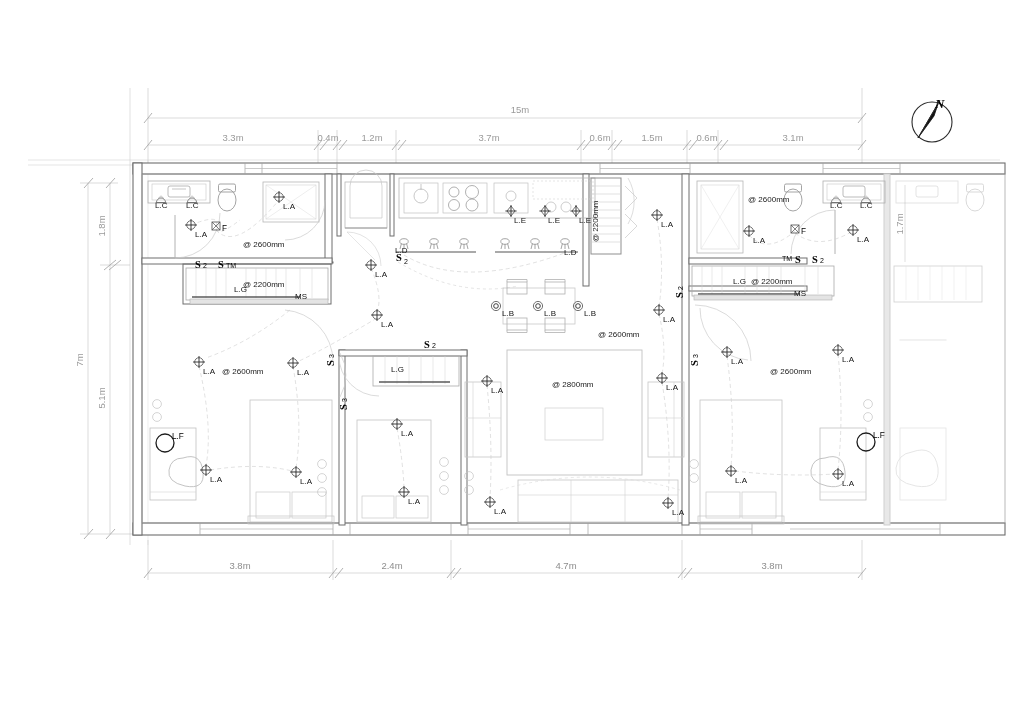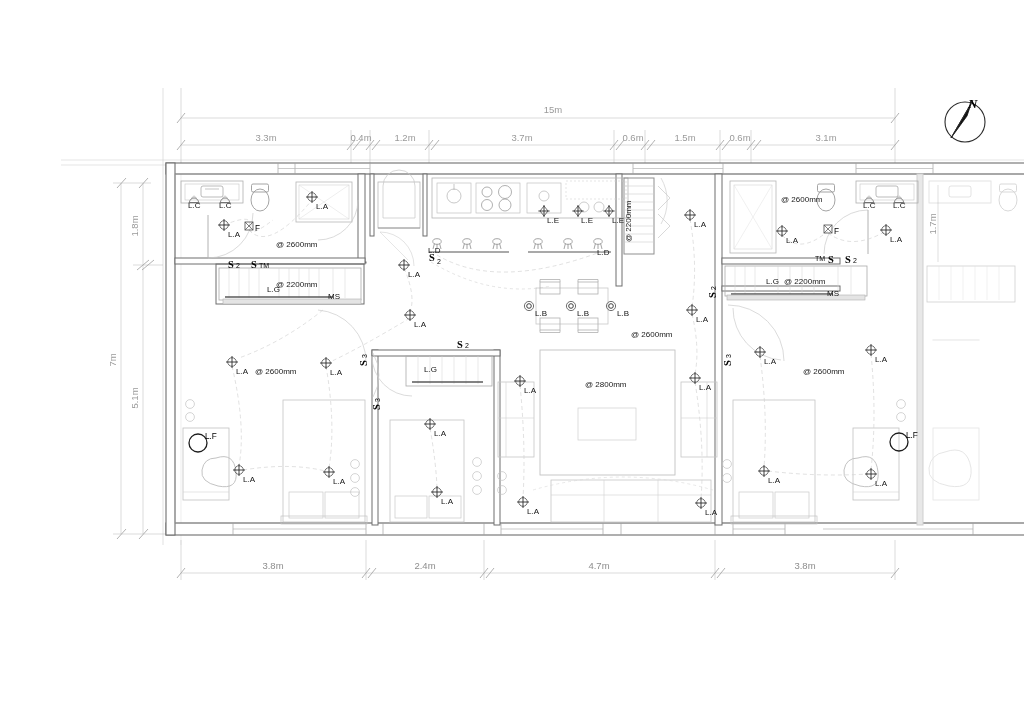--- a/index.html
+++ b/index.html
@@ -1,19 +1,19 @@
 <!DOCTYPE html>
 <html><head>
 <meta charset="utf-8">
 <title>Floor Plan</title>
 <style>
   html,body{margin:0;padding:0;background:#ffffff;}
   body{width:1024px;height:724px;overflow:hidden;
        font-family:"Liberation Sans","DejaVu Sans",sans-serif;}
-  #stage{position:relative;width:878px;height:724px;background:#fff;padding-left:33px;}
+  #stage{position:relative;width:878px;height:724px;background:#fff;}
   svg{display:block;}
   .dimtxt{font-size:9.5px;fill:#9a9a9a;font-family:"Liberation Sans",sans-serif;}
   .dimtxt-b{font-size:9.5px;fill:#8d8d8d;font-family:"Liberation Sans",sans-serif;}
   .lbl{font-size:8px;fill:#111;font-family:"Liberation Sans",sans-serif;}
   .lbl-h{font-size:8.2px;fill:#000;font-family:"Liberation Sans",sans-serif;}
   .hgt{font-size:8px;fill:#1a1a1a;font-family:"Liberation Sans",sans-serif;}
   .sw{font-size:10.5px;fill:#000;font-weight:bold;font-family:"Liberation Serif",serif;}
   .swsub{font-size:7px;fill:#000;font-family:"Liberation Sans",sans-serif;}
   .northN{font-size:13px;fill:#000;font-weight:bold;font-style:italic;font-family:"Liberation Serif",serif;}
 </style>

